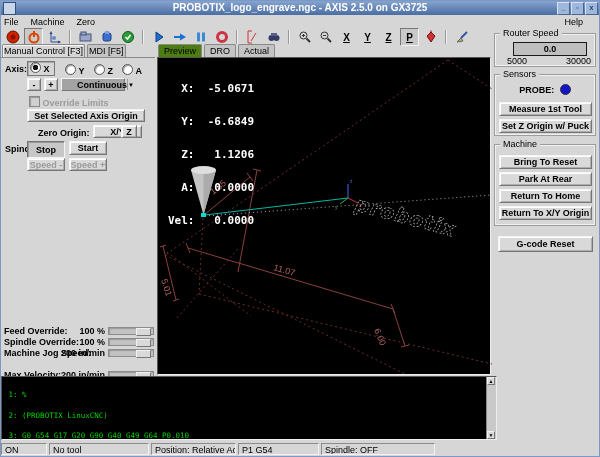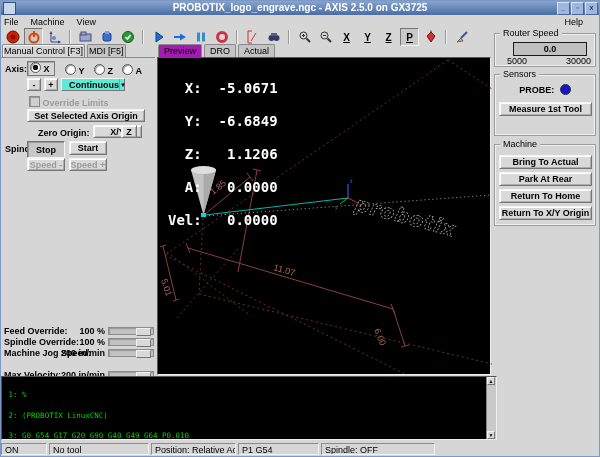--- a/index.html
+++ b/index.html
@@ -46,36 +46,36 @@
 
   
   .left-panel{position:absolute;left:0;top:44px;width:156px;height:332px}
   .tabs{position:absolute;left:2px;top:0;height:14px;display:flex}
   .tab{border:1px solid #8a8a8a;border-bottom:none;border-radius:2px 2px 0 0;background:#c4c4c4;
     padding:1px 1px 0;margin-right:2px;font-weight:normal;height:13px;box-sizing:border-box}
   .tab.active{background:#d6d6d6;height:14px;box-shadow:inset 1px 1px 0 #f5f5f5}
   .left-body{position:absolute;left:1px;top:13px;right:1px;bottom:0;border-top:1px solid #8a8a8a}
   .lp{position:absolute}
   .focusbox{border:1px solid #777;box-shadow:inset 1px 1px 0 #aaa;padding:0 4px 1px 2px;background:#d6d6d6}
-  .dropdown{display:flex;align-items:center;background:#5eead4;border:1px solid;border-color:#f4f4f4 #767676 #767676 #f4f4f4;font-weight:bold;padding-left:7px;box-sizing:border-box}
+  .dropdown{display:flex;align-items:center;background:#a3a3a3;border:1px solid;border-color:#f4f4f4 #767676 #767676 #f4f4f4;font-weight:bold;padding-left:15px;box-sizing:border-box}
   .dropdown .arrowbox{margin-left:auto;width:11px;align-self:stretch;border-left:1px solid #999;display:flex;align-items:center;justify-content:center;font-size:6px}
 
   .slider-row{position:absolute;left:0;width:156px;height:10px}
   .slider-label{position:absolute;left:3px;top:0;font-weight:bold}
   .slider-value{position:absolute;right:52px;top:0;font-weight:bold}
   .trough{position:absolute;right:3px;top:1px;width:46px;height:8px;background:#c2c2c2;border:1px solid #8c8c8c;box-shadow:inset 1px 1px 1px #999;box-sizing:border-box}
   .thumb{position:absolute;top:0;width:13px;height:6px;background:#d9d9d9;border:1px solid #777;border-color:#f2f2f2 #777 #777 #f2f2f2}
 
   
   .preview-panel{position:absolute;left:156px;top:44px;width:336px;height:332px}
   .ptabs{position:absolute;left:2px;top:0;height:13px;display:flex}
   .ptab{border:1px solid #8a8a8a;border-bottom:none;border-radius:2px 2px 0 0;background:#c4c4c4;padding:1px 5px 0;margin-right:2px;height:18px;box-sizing:border-box}
-  .ptab.active{background:#a21caf;height:13px}
+  .ptab.active{background:#4d7c0f;height:13px}
   .canvas{position:absolute;left:1px;top:13px;width:334px;height:318px;background:#000;border:1px solid #777;border-color:#555 #eee #eee #555;box-sizing:border-box}
-  .dro{position:absolute;left:10px;top:3px;color:#fff;font-family:"DejaVu Sans Mono",monospace;font-size:14px;line-height:11px;white-space:pre;font-weight:bold}
+  .dro{position:absolute;left:10px;top:3px;color:#fff;font-family:"DejaVu Sans Mono",monospace;font-size:11px;line-height:11px;white-space:pre;font-weight:bold}
   .plot{position:absolute;left:0;top:0}
 
   
   .right-panel{position:absolute;left:492px;top:28px;width:108px;height:412px}
   .rs-value{position:absolute;left:18px;top:8px;width:72px;height:12px;background:#bfbfbf;border:1px solid #1a1a1a;
     display:flex;align-items:center;justify-content:center;font-weight:bold}
   .rs-min{position:absolute;left:12px;top:22px}
   .rs-max{position:absolute;right:4px;top:22px}
   .probe-row{position:absolute;left:0;top:9px;width:100%;text-align:center;font-weight:bold}
   .led{display:inline-block;width:9px;height:9px;border-radius:50%;background:#1414c8;border:1px solid #333;vertical-align:-2px;margin-left:3px}
@@ -102,21 +102,21 @@
   <span class="win-btns">
     <span class="win-btn">_</span>
     <span class="win-btn">▫</span>
     <span class="win-btn">x</span>
   </span>
 </div>
 
 <div class="menubar">
   <span class="menu-item">File</span>
   <span class="menu-item">Machine</span>
-  <span class="menu-item">View</span>
+  <span class="menu-item">Zero</span>
   <span class="menu-item menu-help">Help</span>
 </div>
 
 <div class="toolbar">
   <span class="tb">
       <svg width="14" height="14">
         <circle cx="7" cy="7" r="6" fill="#cc2200" stroke="#661100"></circle>
         <circle cx="7" cy="7" r="2.5" fill="#881100"></circle>
       </svg>
     </span>
@@ -391,30 +391,32 @@
     <span class="rs-max">30000</span>
   </div>
 
   <div class="group" style="left:2px;top:46px;width:102px;height:62px">
     <span class="group-legend">Sensors</span>
     <div class="probe-row">
       <span>PROBE:</span>
       <span class="led"></span>
     </div>
     <div class="btn rbtn" style="top:27px">Measure 1st Tool</div>
+    <div class="btn rbtn" style="top:44px">Set Z Origin w/ Puck</div>
   </div>
 
   <div class="group" style="left:2px;top:116px;width:102px;height:82px">
     <span class="group-legend">Machine</span>
-    <div class="btn rbtn" style="top:10px">Bring To Actual</div>
+    <div class="btn rbtn" style="top:10px">Bring To Reset</div>
     <div class="btn rbtn" style="top:27px">Park At Rear</div>
     <div class="btn rbtn" style="top:44px">Return To Home</div>
     <div class="btn rbtn" style="top:61px">Return To X/Y Origin</div>
   </div>
 
+  <div class="btn" style="position:absolute;left:6px;top:208px;width:95px;height:16px">G-code Reset</div>
 </div>
 
 <div class="gcode">
   <div class="gcode-text">
     <div> 1: %</div>
     <div> 2: (PROBOTIX LinuxCNC)</div>
     <div> 3: G0 G54 G17 G20 G90 G40 G49 G64 P0.010</div>
     
     
     

